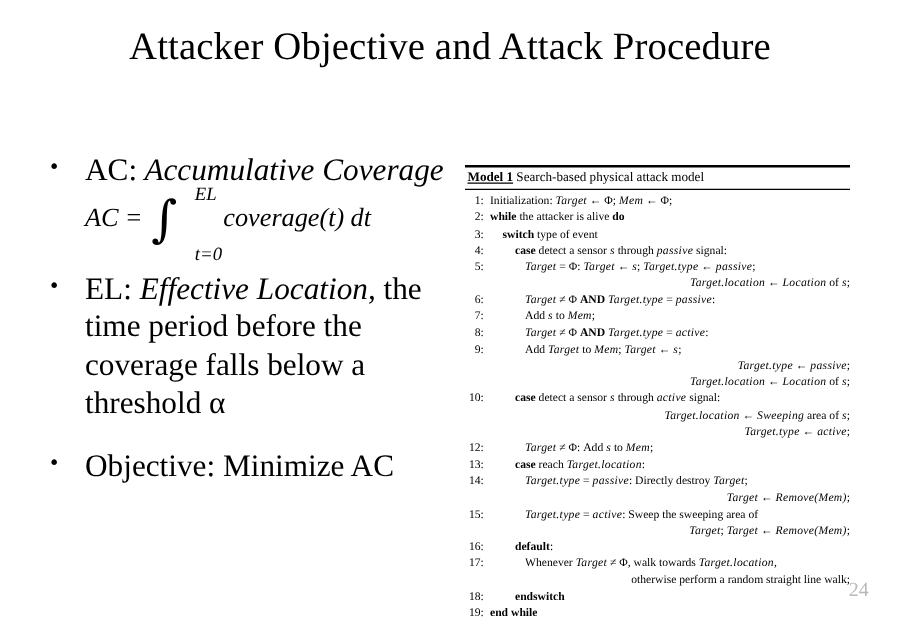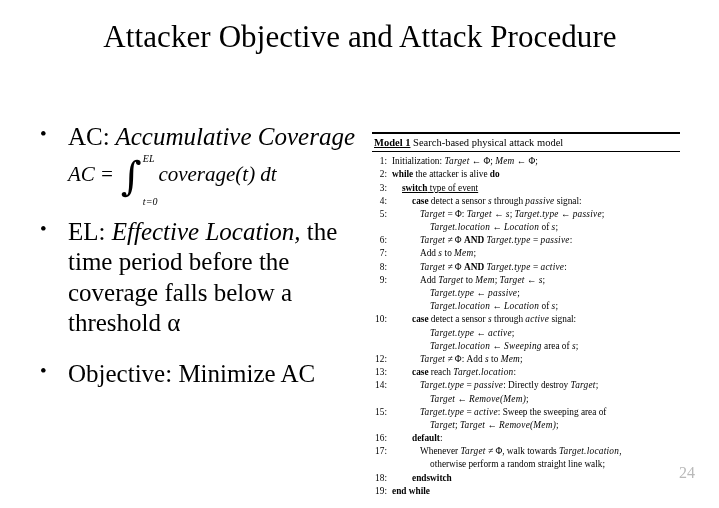--- a/index.html
+++ b/index.html
@@ -83,24 +83,24 @@
     line-height: 0.8;
     font-style: italic;
     font-family: "DejaVu Serif", "Liberation Serif", serif;
     position: relative;
     top: 1px;
   }
   .int-limits {
     display: inline-flex;
     flex-direction: column;
     justify-content: center;
-    font-size: 10px;
+    font-size: 15px;
     font-style: italic;
     line-height: 1.05;
-    margin-left: 1px;
+    margin-left: 14px;
     position: relative;
     top: 1px;
   }
   .int-up { position: relative; top: -11px; }
   .int-lo { position: relative; top: 21px; }
   .f-body { margin-left: -2px; }
   .f-dt { margin-left: 5px; }
 
   
   #algorithm-box {
@@ -136,24 +136,24 @@
   }
   .algo-num {
     width: 20px;
     flex: 0 0 20px;
     text-align: right;
     padding-right: 5px;
     box-sizing: border-box;
   }
   .algo-code { flex: 1 1 auto; }
   .ind0  { padding-left: 0px; }
-  .ind1  { padding-left: 10px; text-decoration: underline; }
+  .ind1  { padding-left: 10px; }
   .ind2  { padding-left: 20px; }
   .ind3  { padding-left: 28px; }
-  .ind4  { padding-left: 38px; }
+  .ind4  { padding-left: 38px; text-align: right; }
   .kw { font-weight: bold; }
   .mono-it {
     font-style: italic;
     font-family: "Liberation Serif", "DejaVu Serif", serif;
     letter-spacing: 0.25px;
   }
 
   
   #page-number {
     position: absolute;
@@ -259,25 +259,25 @@
       <div class="algo-line">
         <span class="algo-num"></span>
         <span class="algo-code ind4"><span class="mono-it">Target.location</span>&nbsp;←&nbsp;<span class="mono-it">Location</span>&nbsp;of&nbsp;<span class="mono-it">s</span>;</span>
       </div>
       <div class="algo-line">
         <span class="algo-num">10:</span>
         <span class="algo-code ind2"><span class="kw">case</span>&nbsp;detect&nbsp;a&nbsp;sensor&nbsp;<span class="mono-it">s</span>&nbsp;through&nbsp;<span class="mono-it">active</span>&nbsp;signal:</span>
       </div>
       <div class="algo-line">
         <span class="algo-num"></span>
+        <span class="algo-code ind4"><span class="mono-it">Target.location</span>&nbsp;←&nbsp;<span class="mono-it">Sweeping</span>&nbsp;area&nbsp;of&nbsp;<span class="mono-it">s</span>;</span>
+      </div>
+      <div class="algo-line">
+        <span class="algo-num"></span>
         <span class="algo-code ind4"><span class="mono-it">Target.type</span>&nbsp;←&nbsp;<span class="mono-it">active</span>;</span>
-      </div>
-      <div class="algo-line">
-        <span class="algo-num"></span>
-        <span class="algo-code ind4"><span class="mono-it">Target.location</span>&nbsp;←&nbsp;<span class="mono-it">Sweeping</span>&nbsp;area&nbsp;of&nbsp;<span class="mono-it">s</span>;</span>
       </div>
       <div class="algo-line">
         <span class="algo-num">12:</span>
         <span class="algo-code ind3"><span class="mono-it">Target</span>&nbsp;≠&nbsp;Φ:&nbsp;Add&nbsp;<span class="mono-it">s</span>&nbsp;to&nbsp;<span class="mono-it">Mem</span>;</span>
       </div>
       <div class="algo-line">
         <span class="algo-num">13:</span>
         <span class="algo-code ind2"><span class="kw">case</span>&nbsp;reach&nbsp;<span class="mono-it">Target.location</span>:</span>
       </div>
       <div class="algo-line">

